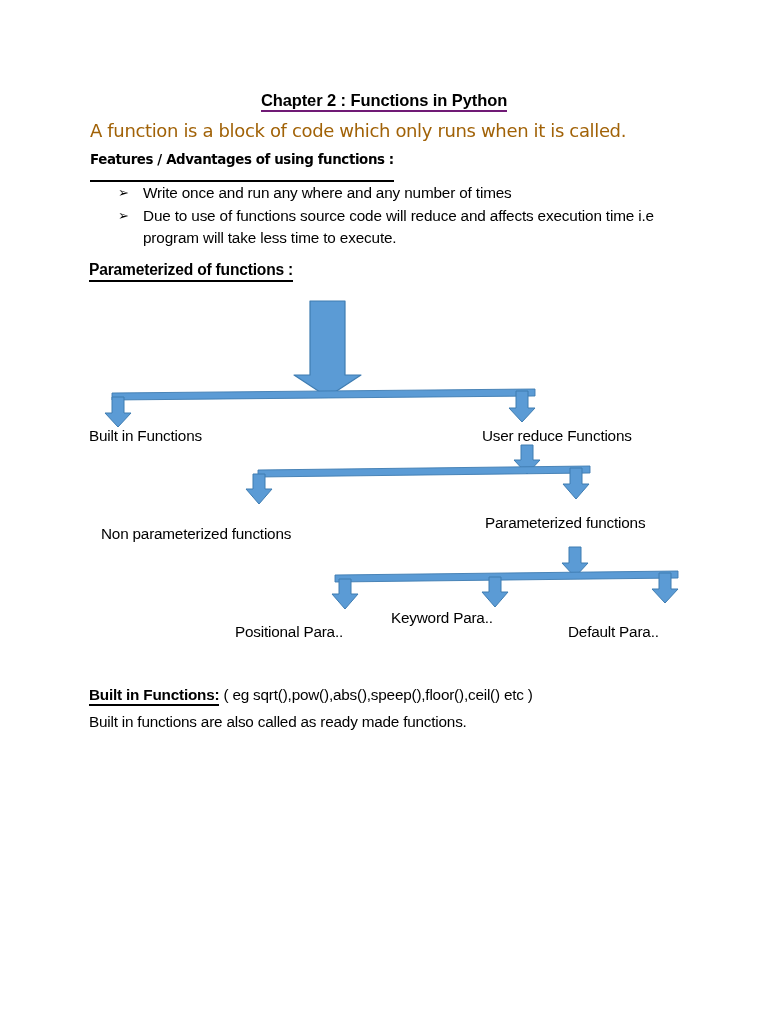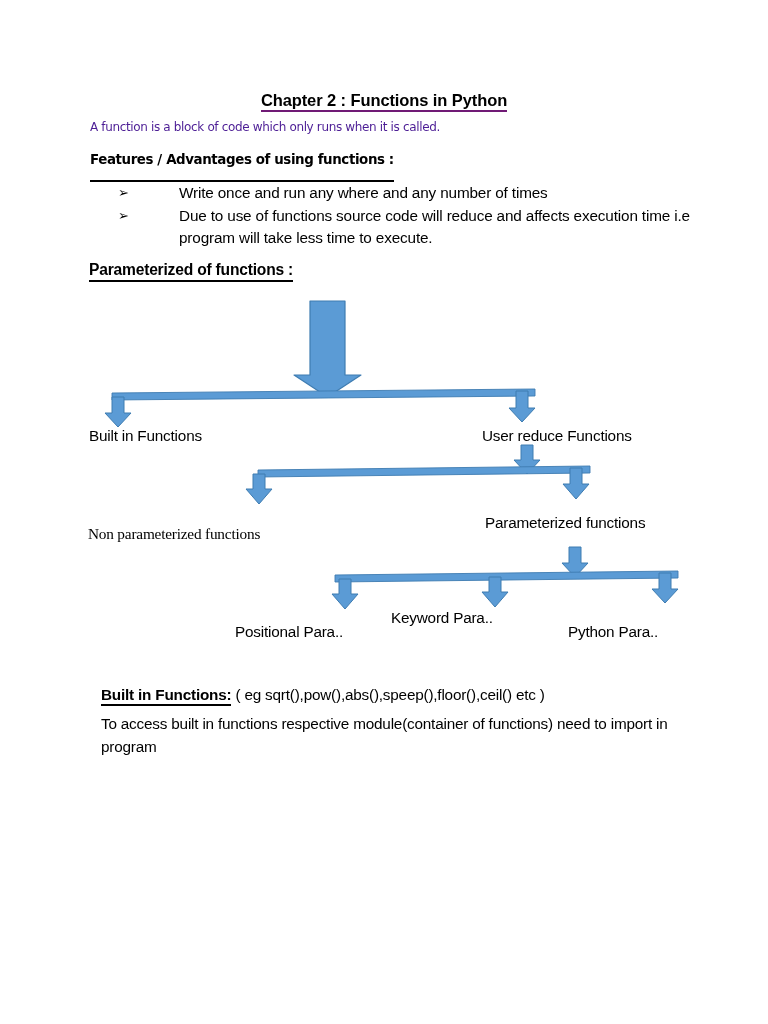--- a/index.html
+++ b/index.html
@@ -35,22 +35,22 @@
   .doc-title span {
     border-bottom: 2px solid #701a75;
     padding-bottom: 1px;
   }
   .intro-line {
     position: absolute;
     left: 90px;
     top: 120px;
     width: 600px;
     font-family: "DejaVu Sans", sans-serif;
-    font-size: 12px;
-    color: #4c1d95;
+    font-size: 18px;
+    color: #a16207;
     letter-spacing: -0.35px;
   }
   .heading-features {
     position: absolute;
     left: 90px;
     top: 152px;
     font-family: "DejaVu Sans", sans-serif;
     font-size: 13.4px;
     font-weight: bold;
     letter-spacing: -0.4px;
@@ -73,21 +73,20 @@
     letter-spacing: -0.15px;
   }
   .bullet-marker {
     width: 25px;
     flex: 0 0 25px;
     font-size: 13px;
     line-height: 22.5px;
   }
   .bullet-text {
     flex: 1 1 auto;
-    margin-left: 36px;
   }
   .heading-classification {
     position: absolute;
     left: 89px;
     top: 261px;
     font-size: 15.6px;
     font-weight: bold;
     letter-spacing: -0.2px;
   }
   .heading-classification span {
@@ -103,21 +102,21 @@
   }
   .node-label {
     position: absolute;
     font-size: 15.3px;
     letter-spacing: -0.2px;
     white-space: nowrap;
     color: #000;
   }
   .builtin-block {
     position: absolute;
-    left: 101px;
+    left: 89px;
     top: 686px;
     width: 600px;
   }
   .builtin-line1 {
     font-size: 15.3px;
     letter-spacing: -0.2px;
     margin-bottom: 9px;
   }
   .builtin-line1 b {
     font-weight: bold;
@@ -197,31 +196,31 @@
       <polygon points="489,292 501,292 501,307 508,307 495,322 482,307 489,307" fill="#5B9BD5" stroke="#3E7CB1" stroke-width="1" stroke-linejoin="round"></polygon>
 
       <polygon points="659,288 671,288 671,304 678,304 665,318 652,304 659,304" fill="#5B9BD5" stroke="#3E7CB1" stroke-width="1" stroke-linejoin="round"></polygon>
     </svg>
 
     
     <div class="node-label" style="left:89px; top:142px;">Built in Functions</div>
 
     <div class="node-label" style="left:482px; top:142px;">User reduce Functions</div>
 
-    <div class="node-label" style="left:88px; top:240px;font-family:Liberation Serif, serif;">Non parameterized functions</div>
+    <div class="node-label" style="left:101px; top:240px;">Non parameterized functions</div>
 
     <div class="node-label" style="left:485px; top:229px;">Parameterized functions</div>
 
     <div class="node-label" style="left:235px; top:338px;">Positional Para..</div>
 
     <div class="node-label" style="left:391px; top:324px;">Keyword Para..</div>
 
-    <div class="node-label" style="left:568px; top:338px;">Python Para..</div>
+    <div class="node-label" style="left:568px; top:338px;">Default Para..</div>
   </div>
 
   <div class="builtin-block">
     <div class="builtin-line1">
       <b>Built in Functions:</b><span> ( eg sqrt(),pow(),abs(),speep(),floor(),ceil() etc )</span>
     </div>
-    <div class="builtin-line3">To access built in functions respective module(container of functions) need to import in program</div>
+    <div class="builtin-line2">Built in functions are also called as ready made functions.</div>
   </div>
 
 </div>
 
 </body></html>

